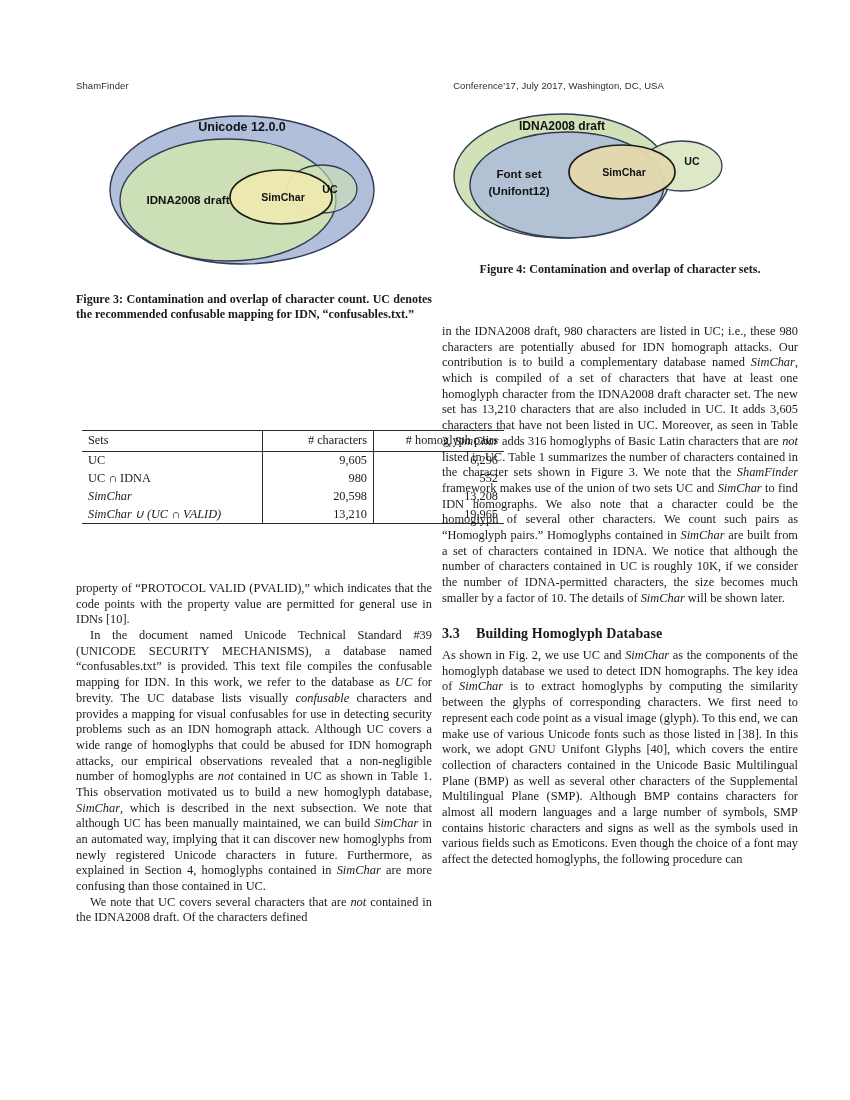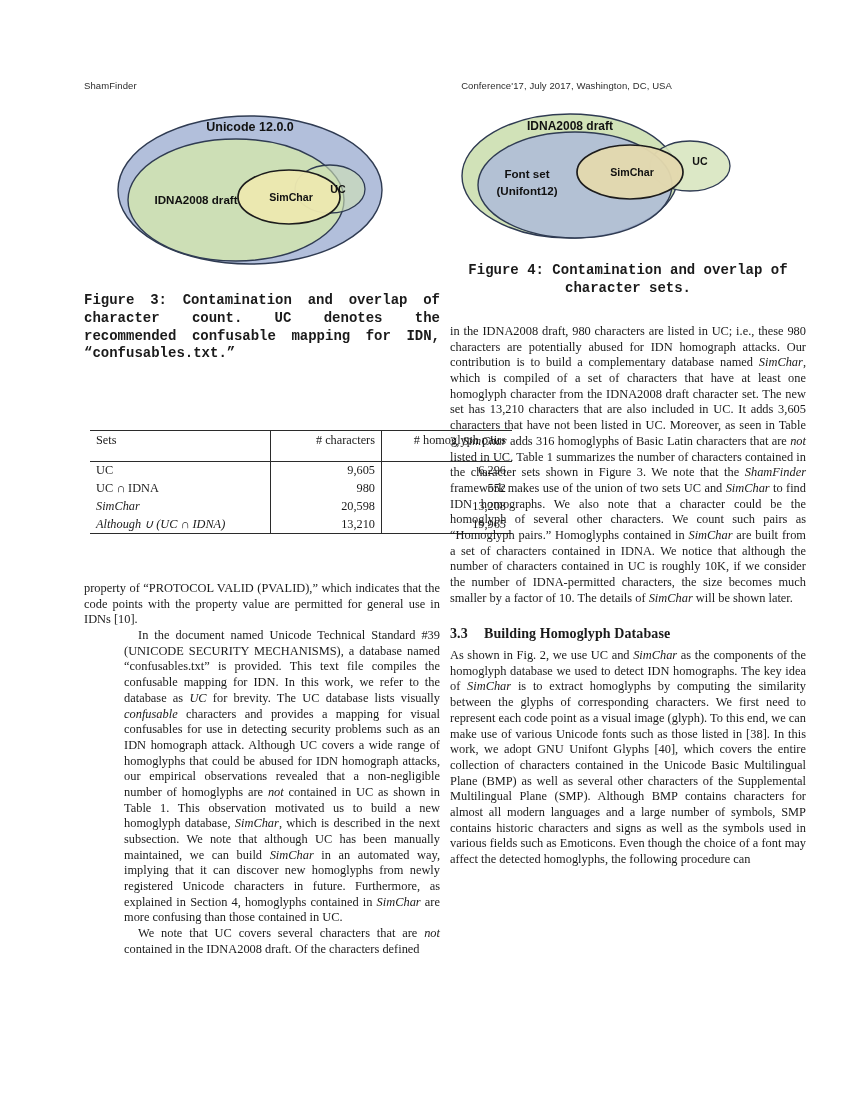--- a/index.html
+++ b/index.html
@@ -11,21 +11,21 @@
     width: 850px;
     height: 1100px;
     position: relative;
     font-family: "Liberation Serif", serif;
     color: #1a1a1a;
     overflow: hidden;
   }
 
   .page {
     position: absolute;
-    left: 12px; top: 0;
+    left: 4px; top: 0;
     width: 732px;
     height: 1100px;
   }
 
   
   .runhead {
     position: absolute;
     top: 80px;
     font-family: "Liberation Sans", sans-serif;
     font-size: 9.5px;
@@ -41,51 +41,51 @@
     width: 356px;
     text-align: justify;
     font-size: 12.4px;
     line-height: 1.265;
     hyphens: manual;
   }
   .col-left  { left: 72px; }
   .col-right { left: 438px; }
 
   p { margin: 0; }
-  p.indent { text-indent: 14px; margin-left: 40px; }
+  p.indent { text-indent: 14px; }
   i, em { font-style: italic; }
 
   
   .figbox { position: absolute; }
 
   .caption {
     font-weight: bold;
-    font-size: 14px;
+    font-size: 12px;
     line-height: 1.27;
     text-align: justify;
-    font-family: Liberation Mono, monospace;
+    font-family: Liberation Serif, serif;
   }
   .caption-center { text-align: center; }
 
   
   table.t1 {
     position: absolute;
     border-collapse: collapse;
     font-size: 12.3px;
     font-family: "Liberation Serif", serif;
   }
   table.t1 th, table.t1 td {
     padding: 1.2px 6px 1.6px 6px;
     font-weight: normal;
     white-space: nowrap;
   }
   table.t1 .c-sets  { width: 168px; text-align: left; }
   table.t1 .c-chars { width: 98px;  text-align: right; }
   table.t1 .c-homo  { width: 118px; text-align: right; }
-  table.t1 thead th { padding-top: 2px; padding-bottom: 13px; }
+  table.t1 thead th { padding-top: 2px; padding-bottom: 3px; }
   table.t1 .vline { border-left: 1px solid #2b2b2b; }
   table.t1 .rule-top    { border-top: 1.3px solid #2b2b2b; }
   table.t1 .rule-mid    { border-top: 1.3px solid #2b2b2b; }
   table.t1 .rule-thin   { border-top: 0.8px solid #2b2b2b; }
   table.t1 .rule-bottom { border-bottom: 1.3px solid #2b2b2b; }
 
   .sec-head {
     font-family: "Liberation Serif", serif;
     font-weight: bold;
     font-size: 14px;
@@ -142,21 +142,21 @@
         <td class="c-sets">UC ∩ IDNA</td>
         <td class="c-chars vline">980</td>
         <td class="c-homo vline">552</td>
       </tr>
       <tr>
         <td class="c-sets" style="font-style:italic;">SimChar</td>
         <td class="c-chars vline">20,598</td>
         <td class="c-homo vline">13,208</td>
       </tr>
       <tr>
-        <td class="c-sets rule-bottom" style="font-style:italic;">Although ∪ (UC ∩ IDNA)</td>
+        <td class="c-sets rule-bottom" style="font-style:italic;">SimChar ∪ (UC ∩ VALID)</td>
         <td class="c-chars rule-bottom vline">13,210</td>
         <td class="c-homo rule-bottom vline">19,965</td>
       </tr>
     </tbody>
   </table>
 
   <div class="col col-left" style="top:581px;">
     <p>property of “PROTOCOL VALID (PVALID),” which indicates that the code points with the property value are permitted for general use in IDNs [10].</p>
     <p class="indent"><span>In the document named Unicode Technical Standard #39 (UNICODE SECURITY MECHANISMS), a database named “confusables.txt” is provided. This text file compiles the confusable mapping for IDN. In this work, we refer to the database as </span><i>UC</i><span> for brevity. The UC database lists visually </span><i>confusable</i><span> characters and provides a mapping for visual confusables for use in detecting security problems such as an IDN homograph attack. Although UC covers a wide range of homoglyphs that could be abused for IDN homograph attacks, our empirical observations revealed that a non-negligible number of homoglyphs are </span><i>not</i><span> contained in UC as shown in Table 1. This observation motivated us to build a new homoglyph database, </span><i>SimChar</i><span>, which is described in the next subsection. We note that although UC has been manually maintained, we can build </span><i>SimChar</i><span> in an automated way, implying that it can discover new homoglyphs from newly registered Unicode characters in future. Furthermore, as explained in Section 4, homoglyphs contained in </span><i>SimChar</i><span> are more confusing than those contained in UC.</span></p>
     <p class="indent"><span>We note that UC covers several characters that are </span><i>not</i><span> contained in the IDNA2008 draft. Of the characters defined</span></p>

